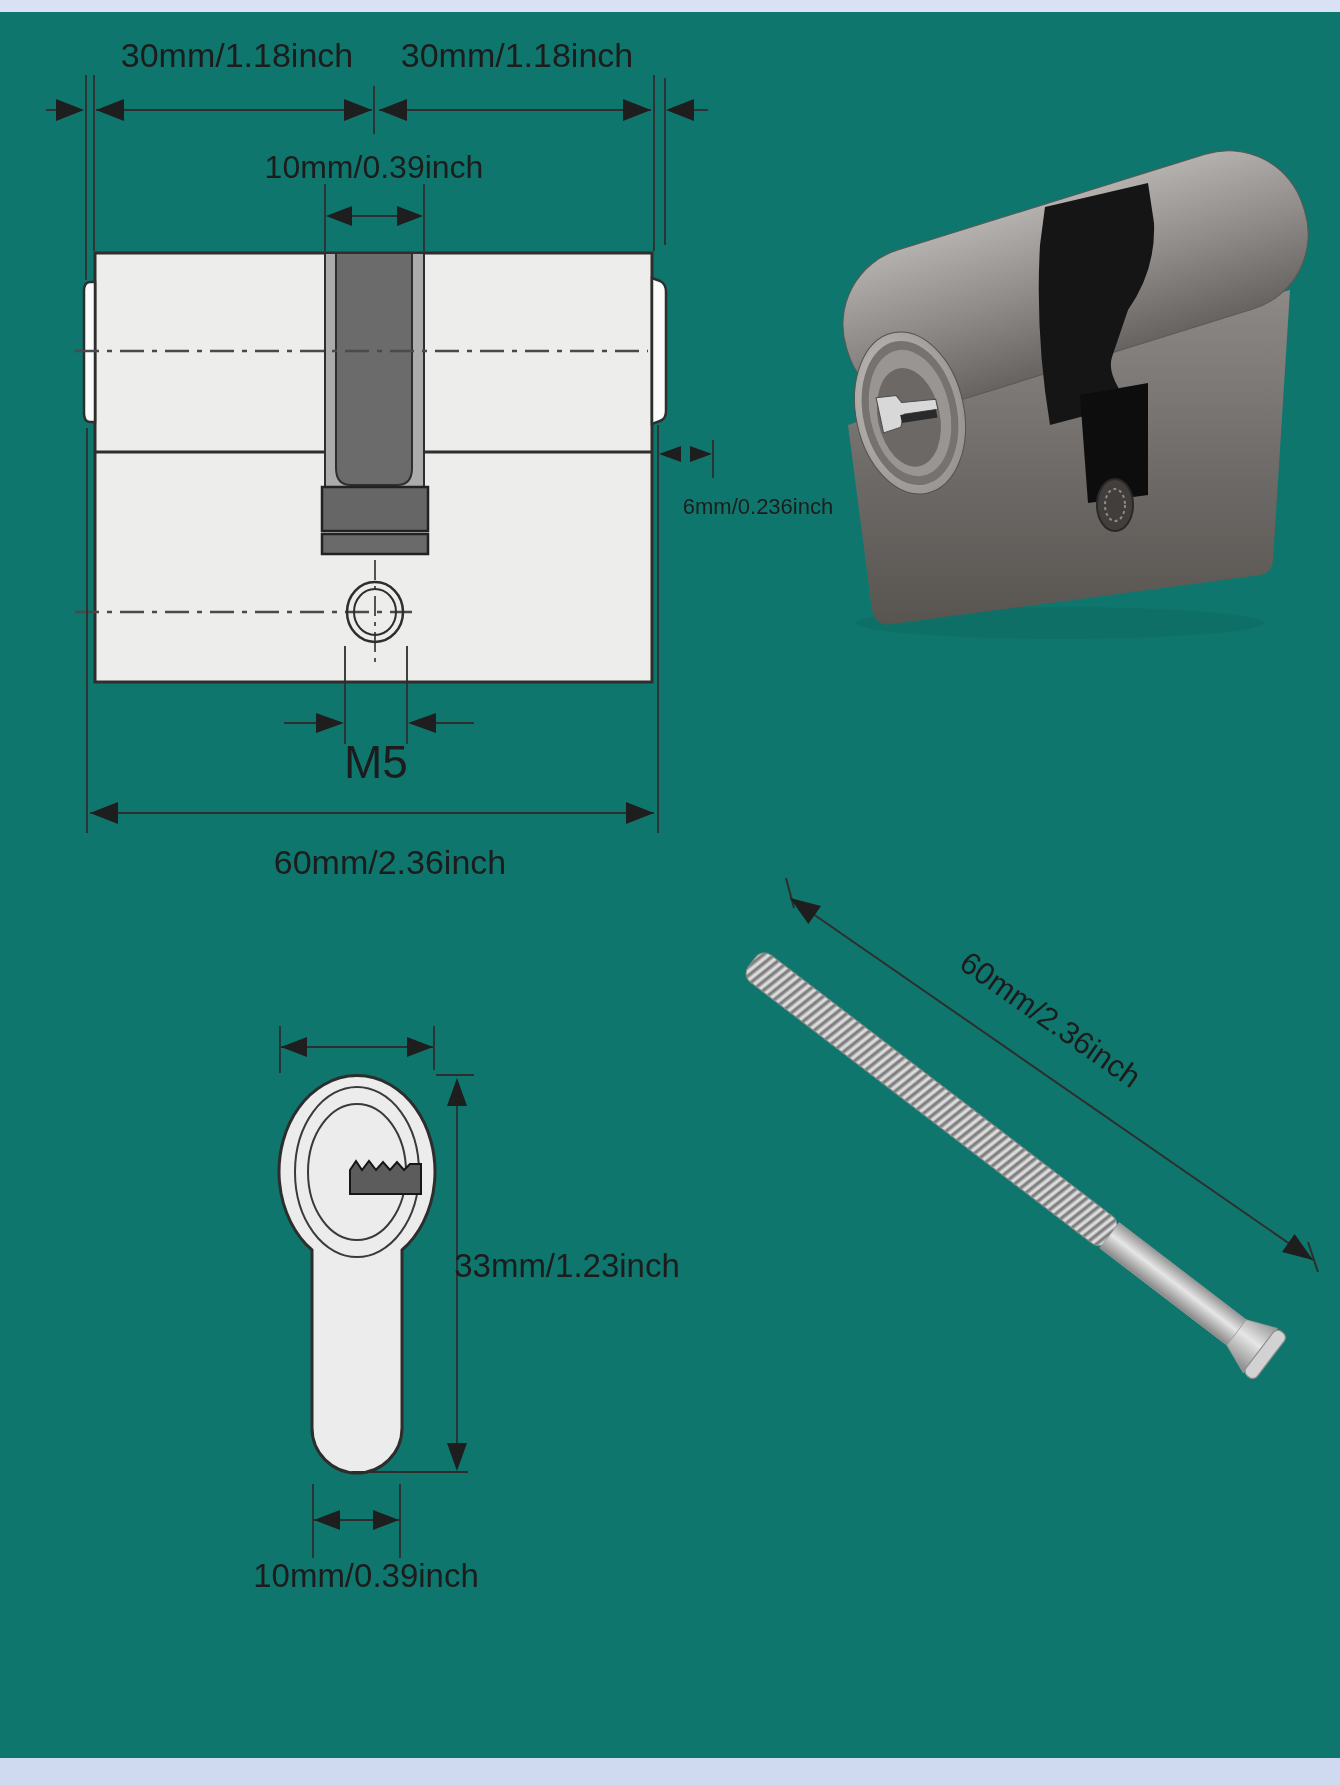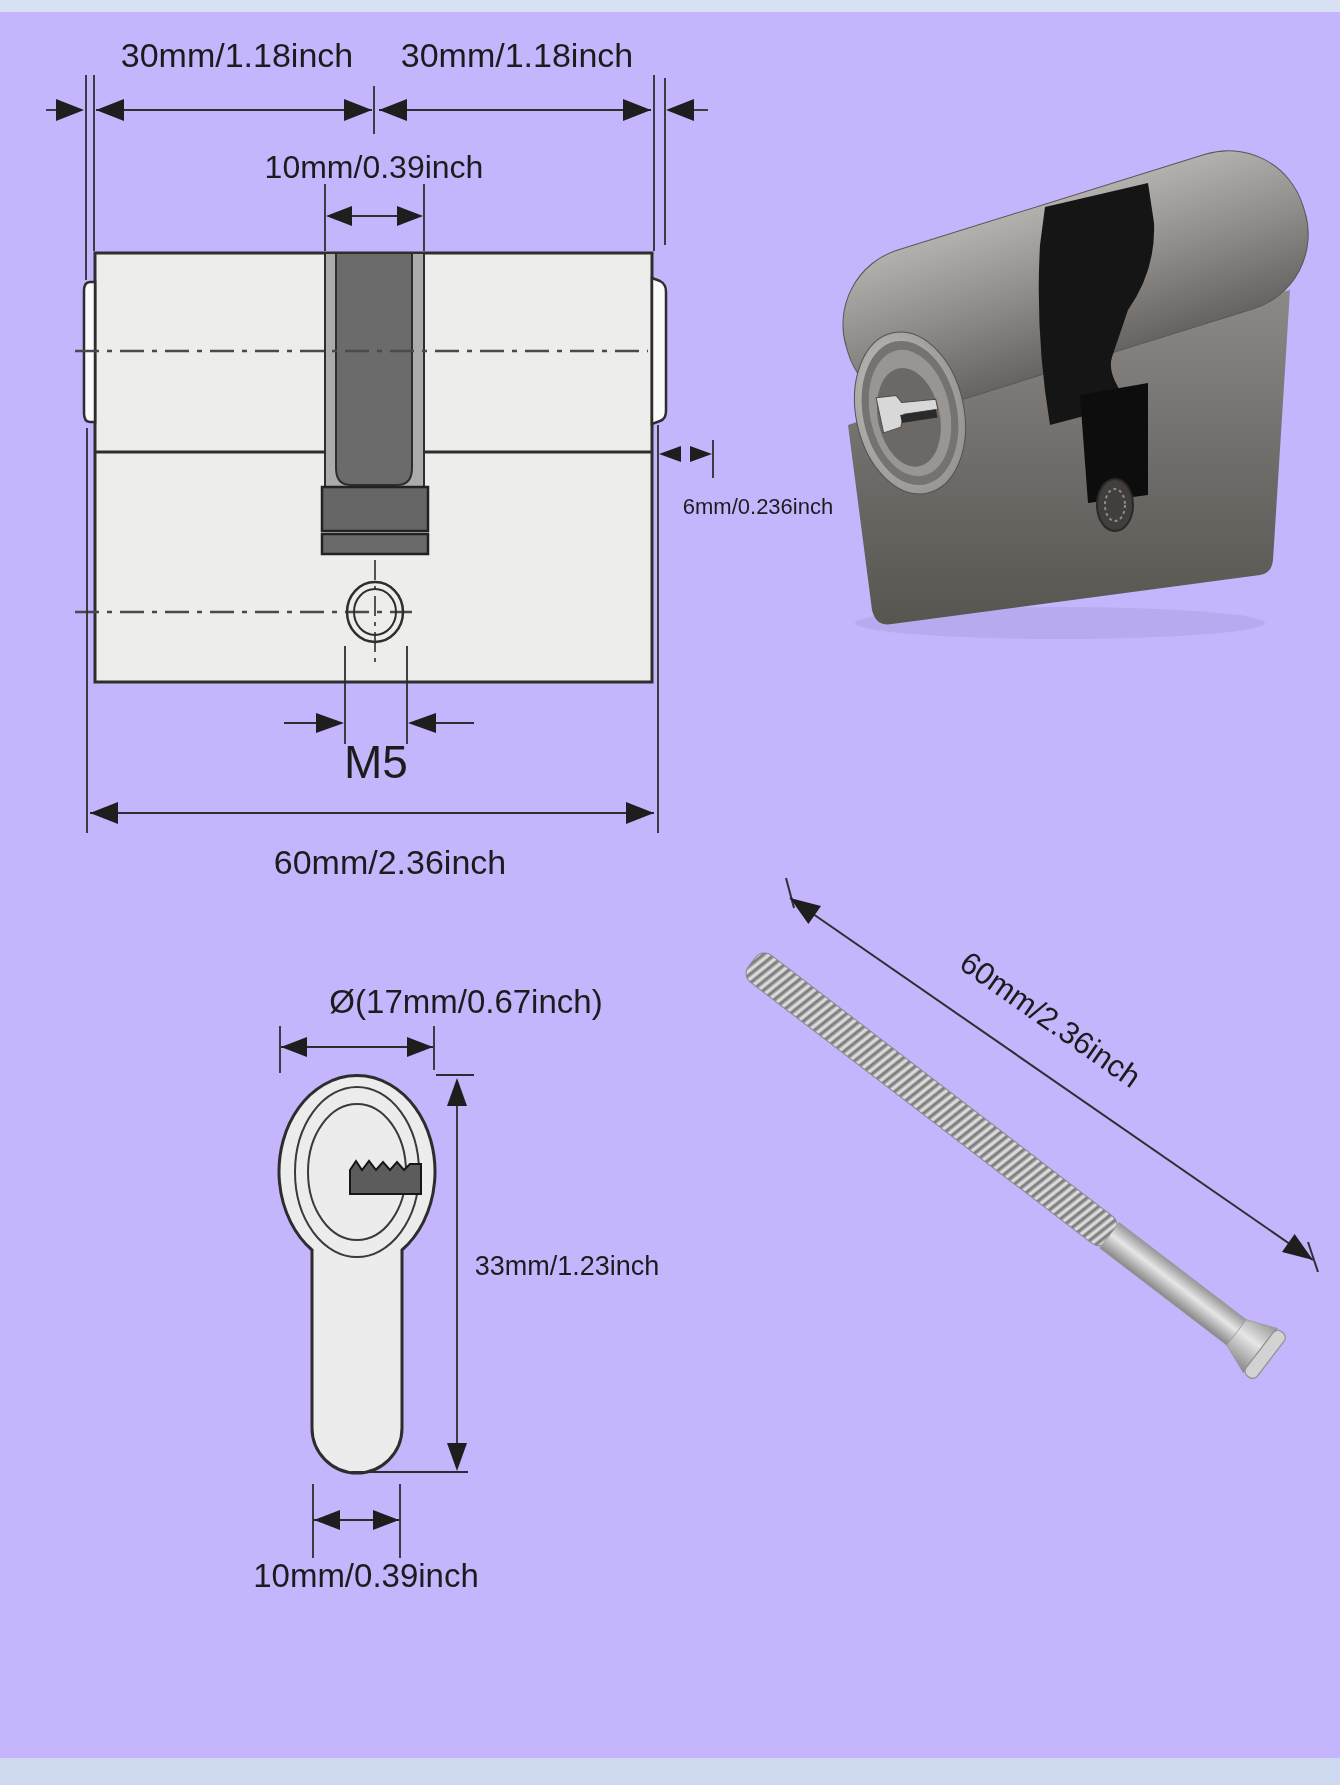--- a/index.html
+++ b/index.html
@@ -21,21 +21,21 @@
     font-size:34px;
     color:#1c1c1c;
     letter-spacing:0px;
   }
   .svglayer{position:absolute;}
   svg{display:block;}
 </style>
 </head>
 <body>
 
-<div id="canvas" style="background: #c4b5fd;">
+<div id="canvas" style="background: #0f766e;">
 
   <div id="strip-top" class="strip" style="background: rgb(217, 225, 244);"></div>
   <div id="strip-bottom" class="strip" style="background: rgb(207, 218, 240);"></div>
 
   <div class="svglayer" style="left:0;top:0;width:720px;height:900px;">
     <svg width="720" height="900" viewBox="0 0 720 900">
       <g stroke="#2e2e2e" fill="none">
 
         <rect x="95" y="253" width="557" height="429" fill="#ededeb" stroke-width="3"></rect>
         <line x1="95" y1="452" x2="652" y2="452" stroke-width="3"></line>
@@ -216,19 +216,18 @@
     </svg>
   </div>
 
   <div class="dimlabel" style="left:237px;top:55px;">30mm/1.18inch</div>
   <div class="dimlabel" style="left:517px;top:55px;">30mm/1.18inch</div>
   <div class="dimlabel" style="left:374px;top:167px;font-size:32px;">10mm/0.39inch</div>
   <div class="dimlabel" style="left:758px;top:507px;font-size:22px;">6mm/0.236inch</div>
   <div class="dimlabel" style="left:376px;top:762px;font-size:46px;">M5</div>
   <div class="dimlabel" style="left:390px;top:862px;">60mm/2.36inch</div>
 
-  <div class="dimlabel" style="left:466px;top:1002px;font-size:33px;">Ø(17mm/0.67inch)</div>
-  <div class="dimlabel" style="left:567px;top:1266px;font-size:27px;">33mm/1.23inch</div>
+  <div class="dimlabel" style="left:567px;top:1266px;font-size:33px;">33mm/1.23inch</div>
   <div class="dimlabel" style="left:366px;top:1576px;font-size:33px;">10mm/0.39inch</div>
 
   <div class="dimlabel" style="left:1050px;top:1020px;font-size:31px;transform:translate(-50%,-50%) rotate(35deg);">60mm/2.36inch</div>
 
 </div>
 
 </body></html>

